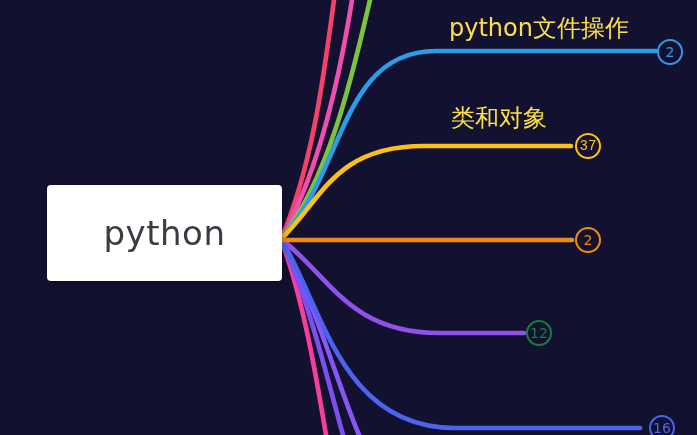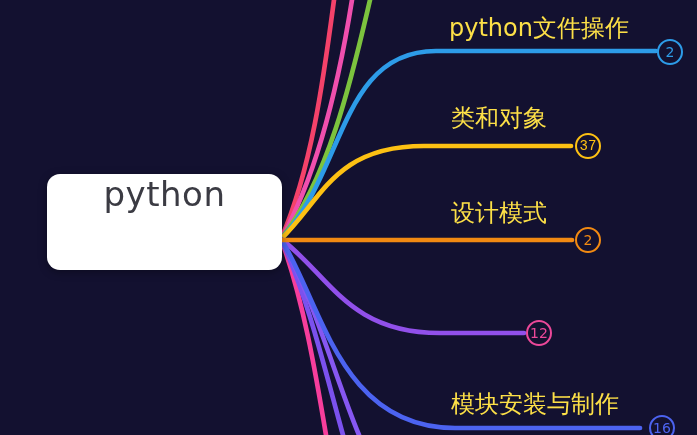--- a/index.html
+++ b/index.html
@@ -15,25 +15,26 @@
     overflow: hidden;
     background: #131130;
   }
   .links {
     position: absolute;
     left: 0; top: 0;
     width: 697px; height: 435px;
   }
   .root-node {
     position: absolute;
-    left: 47px; top: 174px;
+    left: 47px; top: 185px;
     width: 235px; height: 96px;
     background: #ffffff;
-    border-radius: 13px;
+    border-radius: 4px;
     display: flex;
+    align-items: center;
     justify-content: center;
     box-shadow: 0 2px 8px rgba(0,0,0,0.35);
     cursor: pointer;
   }
   .root-label {
     font-size: 34px;
     color: #3b3b43;
     letter-spacing: 0.5px;
   }
   .topic-label {
@@ -82,21 +83,19 @@
   <div class="root-node">
     <span class="root-label">python</span>
   </div>
 
   <span class="topic-label" style="left:449px; top:14px;">python文件操作</span>
   <span class="count-badge" style="left: 657px; top: 39px; color: rgb(45, 156, 232);">2</span>
 
   <span class="topic-label" style="left:451px; top:104px;text-align:right;">类和对象</span>
   <span class="count-badge" style="left: 575px; top: 133px; color: rgb(253, 193, 19); font-family: Liberation Mono, monospace;">37</span>
 
-  <span class="topic-label" style="left:451px; top:199px;">设计模式</span>
   <span class="count-badge" style="left: 575px; top: 227px; color: rgb(242, 138, 18);">2</span>
 
-  <span class="count-badge" style="left: 526px; top: 320px; color: #ec4899;">12</span>
+  <span class="count-badge" style="left: 526px; top: 320px; color: #15803d;">12</span>
 
-  <span class="topic-label" style="left:451px; top:390px;">模块安装与制作</span>
   <span class="count-badge" style="left: 649px; top: 415px; color: rgb(76, 99, 240);">16</span>
 
 </div>
 
 </body></html>

